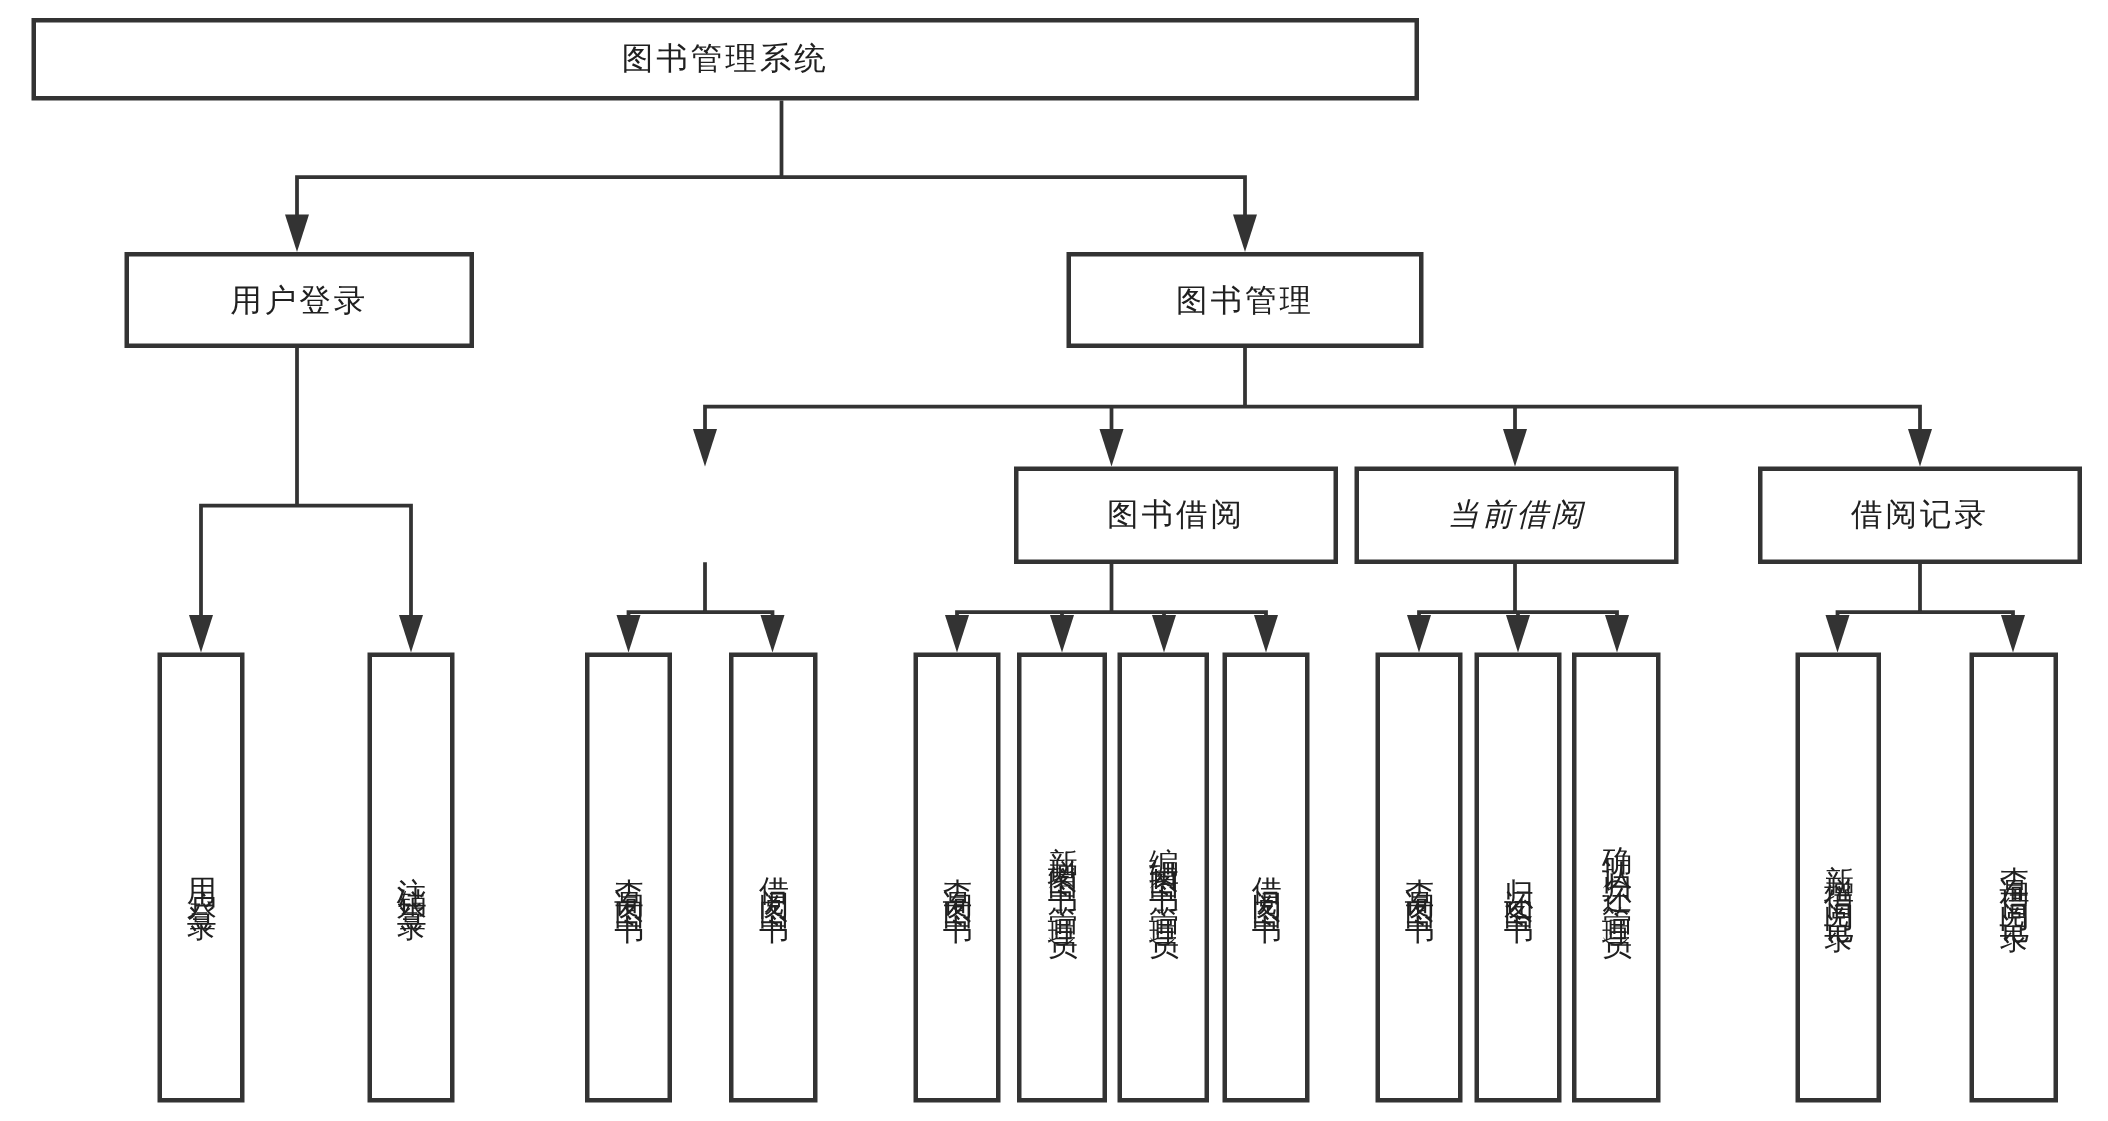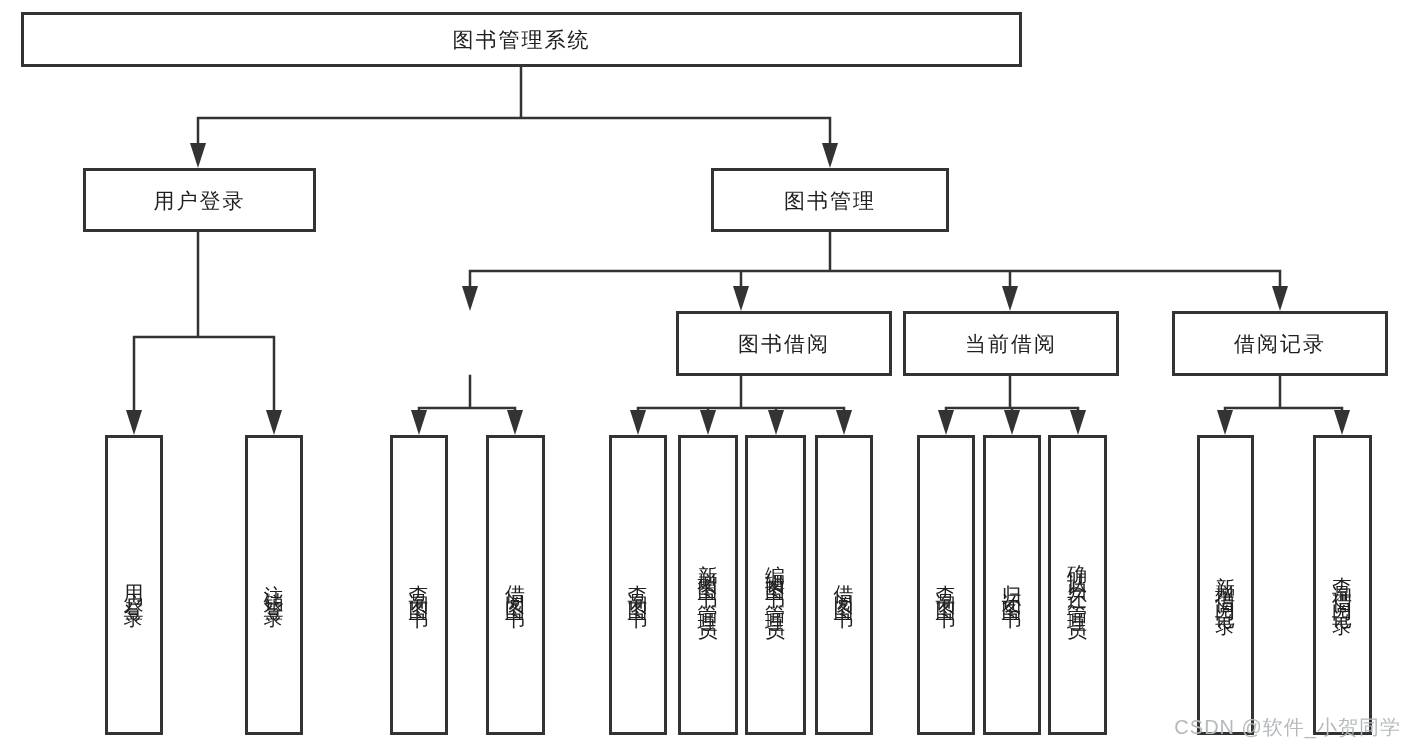--- a/index.html
+++ b/index.html
@@ -78,42 +78,41 @@
     <path d="M1010,376 V408 M946,408 H1078 M946,408 V413 M1012,408 V413 M1078,408 V413"></path>
     <polygon points="938,410 954,410 946,435"></polygon>
     <polygon points="1004,410 1020,410 1012,435"></polygon>
     <polygon points="1070,410 1086,410 1078,435"></polygon>
 
     <path d="M1280,376 V408 M1225,408 H1342 M1225,408 V413 M1342,408 V413"></path>
     <polygon points="1217,410 1233,410 1225,435"></polygon>
     <polygon points="1334,410 1350,410 1342,435"></polygon>
   </svg>
 
-  <div class="node h-node" style="left:21px;top:12px;width:1001px;height:55px;">图书管理系统</div>
+  <div class="node h-node" style="left:21px;top:12px;width:925px;height:55px;">图书管理系统</div>
 
   <div class="node h-node" style="left:83px;top:168px;width:233px;height:64px;">用户登录</div>
   <div class="node h-node" style="left:711px;top:168px;width:238px;height:64px;">图书管理</div>
 
   <div class="node h-node" style="left:633px;top:311px;width:216px;height:65px;margin-left:43px;">图书借阅</div>
-  <div class="node h-node" style="left:903px;top:311px;width:216px;height:65px;">当前借阅</div>
+  <div class="node h-node" style="left:903px;top:311px;width:216px;height:65px;font-style:italic;">当前借阅</div>
   <div class="node h-node" style="left:1172px;top:311px;width:216px;height:65px;">借阅记录</div>
 
   <div class="node v-node" style="left:105px;width:58px;">用户登录</div>
   <div class="node v-node" style="left:245px;width:58px;">注销登录</div>
 
   <div class="node v-node" style="left:390px;width:58px;">查询图书</div>
   <div class="node v-node" style="left:486px;width:59px;">借阅图书</div>
 
   <div class="node v-node" style="left:609px;width:58px;">查询图书</div>
   <div class="node v-node" style="left:678px;width:60px;">新增图书（管理员）</div>
   <div class="node v-node" style="left:745px;width:61px;">编辑图书（管理员）</div>
   <div class="node v-node" style="left:815px;width:58px;">借阅图书</div>
 
   <div class="node v-node" style="left:917px;width:58px;">查询图书</div>
   <div class="node v-node" style="left:983px;width:58px;">归还图书</div>
   <div class="node v-node" style="left:1048px;width:59px;">确认归还（管理员）</div>
 
   <div class="node v-node" style="left:1197px;width:57px;">新增借阅记录</div>
   <div class="node v-node" style="left:1313px;width:59px;">查询借阅记录</div>
 
-  <div class="watermark">CSDN @软件_小贺同学</div>
 
 </div>
 
 </body></html>

